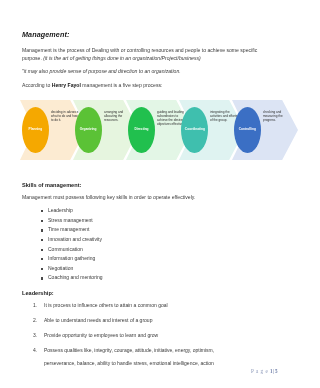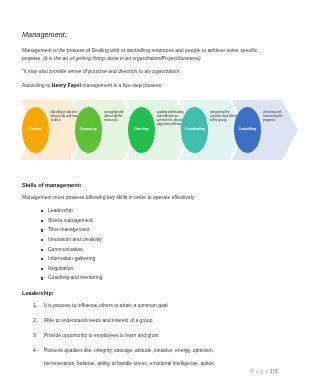--- a/index.html
+++ b/index.html
@@ -19,21 +19,21 @@
     width: 300px;
     height: 388px;
     background: #ffffff;
     box-sizing: border-box;
     padding: 30px 22px 0 22px;
   }
 
   
   .doc-heading {
     font-size: 7.2px;
-    font-weight: normal;
+    font-weight: bold;
     font-style: italic;
     letter-spacing: .1px;
     margin: 0 0 6.5px 0;
     color: #1a1a1a;
   }
   .section-heading {
     font-size: 5.6px;
     font-weight: bold;
     margin: 0 0 5px 0;
     color: #1a1a1a;

